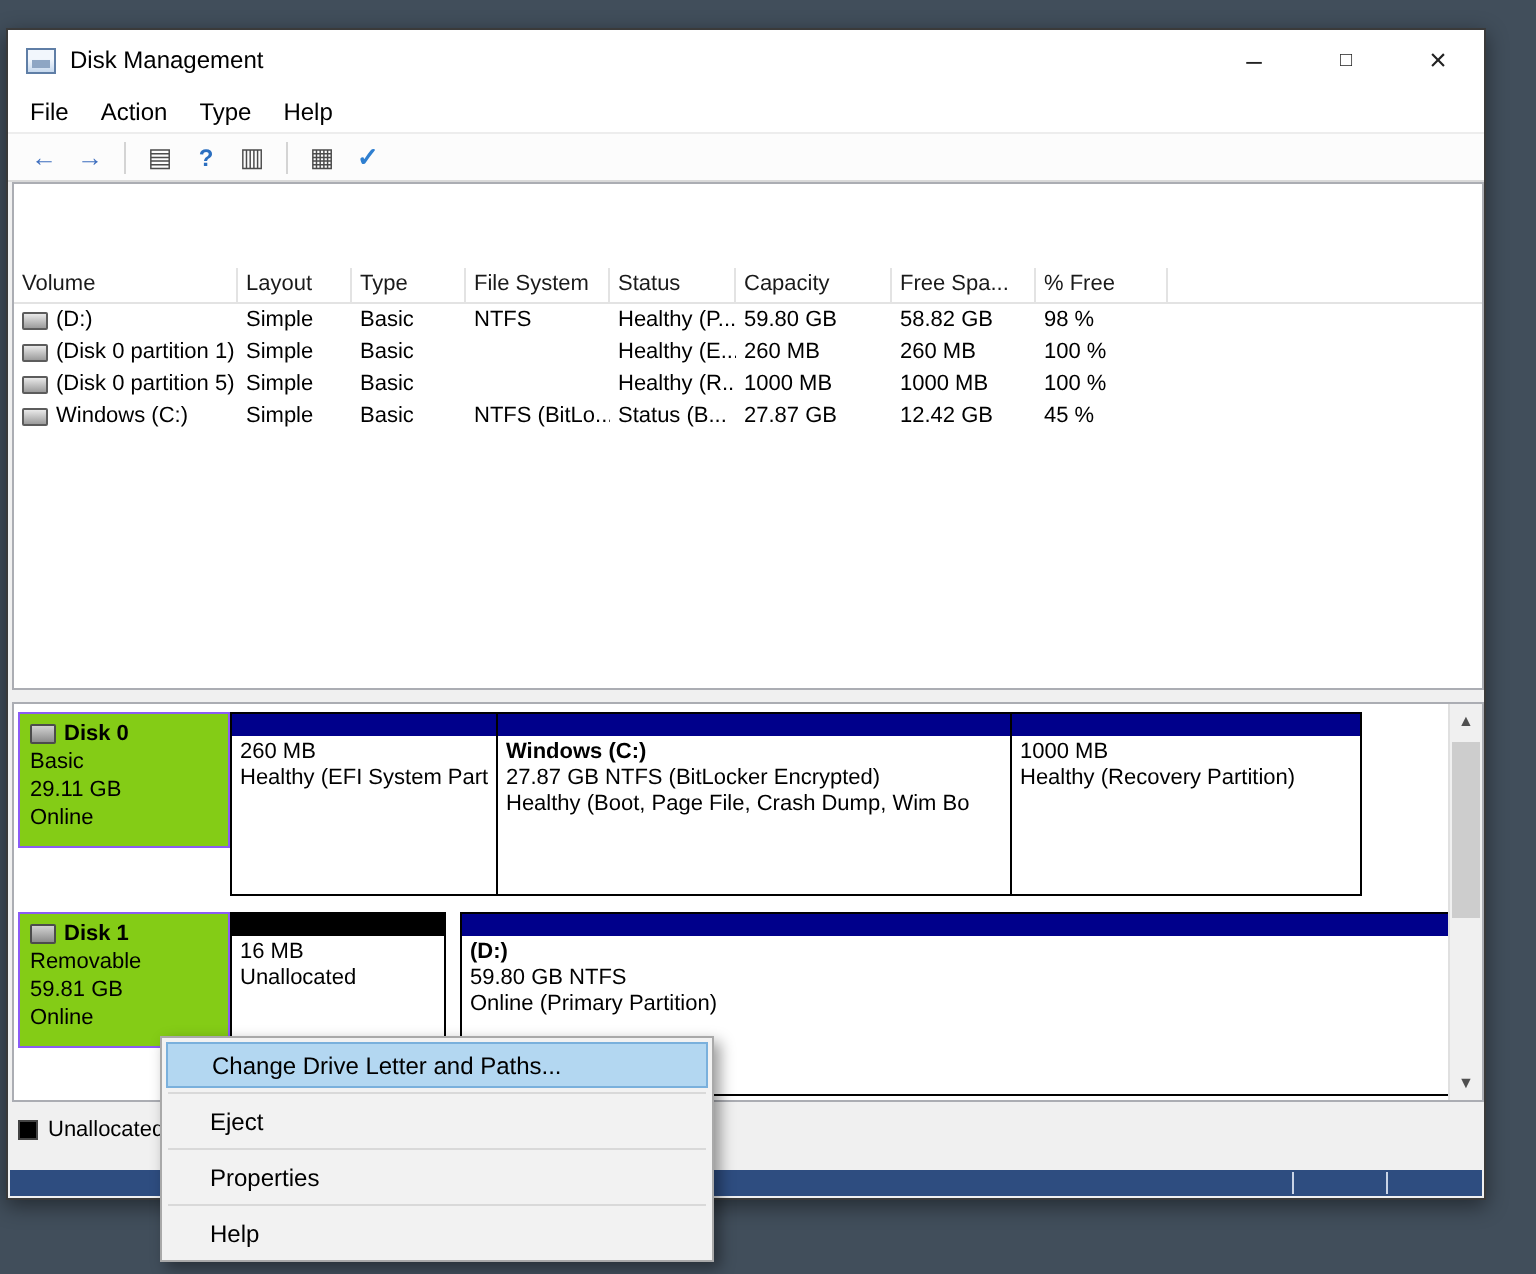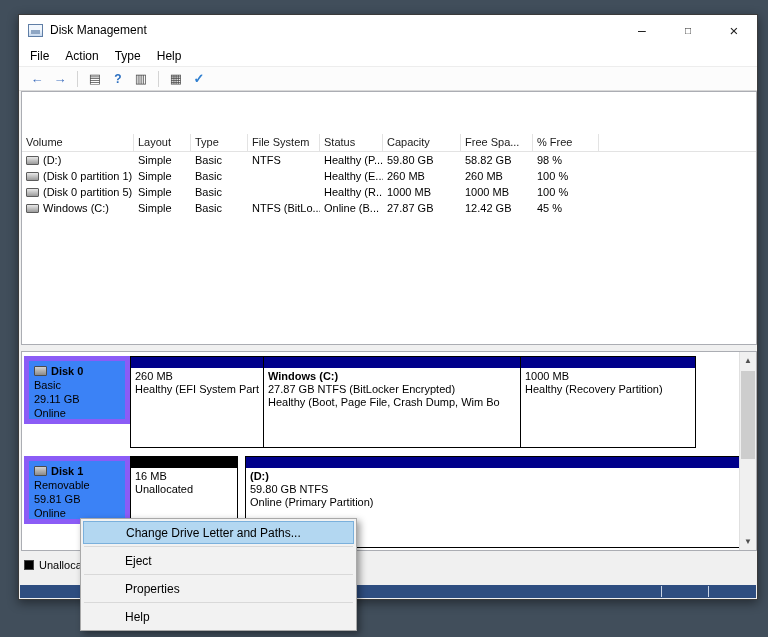--- a/index.html
+++ b/index.html
@@ -4,21 +4,21 @@
 <style>
   * { box-sizing: border-box; margin: 0; padding: 0; }
   html,body { width:768px; height:637px; overflow:hidden; }
   body {
     background:#414e5b;
     font-family:"Liberation Sans", sans-serif;
     position:relative;
     color:#000;
   }
   .window{
-    position:absolute; left:18px; top:14px; width:740px; height:586px;
+    position:absolute; left:3px; top:14px; width:740px; height:586px;
     background:#f0f0f0; border:1px solid #3a3a3a;
     box-shadow:0 3px 10px rgba(0,0,0,.45);
   }
   
   .titlebar{position:absolute;left:0;top:0;right:0;height:30px;background:#fff;display:flex;align-items:center;}
   .app-ico{width:15px;height:13px;margin-left:9px;border:1px solid #5f7ea6;background:linear-gradient(#f2f7fd 40%,#c7d9ee);position:relative;flex:none;}
   .app-ico::after{content:"";position:absolute;left:2px;bottom:2px;right:2px;height:4px;background:#8ea6c4;}
   .title-text{font-size:12px;margin-left:7px;}
   .caption{margin-left:auto;display:flex;height:100%;}
   .cap-btn{width:46px;height:100%;display:flex;align-items:center;justify-content:center;color:#222;}
@@ -37,42 +37,42 @@
   .list-pane{position:absolute;top:76px;left:2px;width:736px;height:254px;background:#fff;border:1px solid #abadb3;overflow:hidden;}
   .list-header{display:flex;height:18px;border-bottom:1px solid #e3e3e3;background:#fff;margin-top:42px;}
   .hcell{font-size:11px;color:#1a1a1a;padding:2px 4px;border-right:1px solid #e3e3e3;overflow:hidden;white-space:nowrap;flex:none;}
   .hfill{flex:1;border-right:none;}
   .lrow{display:flex;height:16px;align-items:center;}
   .lcell{font-size:11px;padding:0 4px;overflow:hidden;white-space:nowrap;flex:none;}
   .volcell{display:flex;align-items:center;}
   .drive-ico{width:13px;height:9px;flex:none;border:1px solid #5c5c5c;background:linear-gradient(#e9e9e9,#9b9b9b);border-radius:1px;margin-right:4px;}
   
   .graph-pane{position:absolute;top:336px;left:2px;width:736px;height:200px;background:#fff;border:1px solid #abadb3;overflow:hidden;}
-  .disk-label{position:absolute;left:2px;width:106px;height:68px;background:#3b82f6;border:5px solid #8b5cf6;padding:3px 5px;font-size:11px;line-height:14px;}
+  .disk-label{position:absolute;left:2px;width:106px;height:68px;background:#84cc16;border:1px solid #8b5cf6;padding:3px 5px;font-size:11px;line-height:14px;}
   .disk-title{display:flex;align-items:center;gap:4px;font-weight:bold;}
   .disk-ico{width:13px;height:10px;flex:none;border:1px solid #4c4c4c;background:linear-gradient(#d2d2d2,#8b8b8b);border-radius:1px;}
   .partition{position:absolute;height:92px;background:#fff;border:1px solid #000;}
   .band{height:11px;width:100%;}
   .navy{background:#00008b;}
   .blackband{background:#000000;}
   .pcontent{padding:2px 4px;font-size:11px;line-height:13px;overflow:hidden;white-space:nowrap;}
   .b{font-weight:bold;}
   
   .vscroll{position:absolute;right:0;top:0;width:17px;height:100%;background:#f0f0f0;border-left:1px solid #e0e0e0;}
   .scroll-btn{position:absolute;left:0;width:16px;height:17px;display:flex;align-items:center;justify-content:center;font-size:8px;color:#505050;}
   .scroll-up{top:0;} .scroll-down{bottom:0;}
   .scroll-thumb{position:absolute;left:1px;top:19px;width:14px;height:88px;background:#cdcdcd;}
   
   .legend{position:absolute;top:542px;left:2px;right:2px;height:16px;display:flex;align-items:center;padding-left:3px;font-size:11px;}
   .sw{width:10px;height:10px;background:#000;border:1px solid #444;margin-right:5px;flex:none;}
   .bottom-strip{position:absolute;left:1px;right:1px;bottom:1px;height:13px;background:#2e4d80;}
   .strip-sep{position:absolute;top:1px;bottom:1px;width:1px;background:#c9d4e6;}
   
   .context-menu{position:absolute;left:80px;top:518px;width:277px;background:#f2f2f2;border:1px solid #a9a9a9;box-shadow:3px 3px 7px rgba(0,0,0,.4);padding:2px;z-index:50;}
-  .cm-item{height:23px;display:flex;align-items:center;padding-left:42px;font-size:12px;color:#000;}
+  .cm-item{height:23px;display:flex;align-items:center;padding-left:22px;font-size:12px;color:#000;}
   .cm-item.hl{background:#b3d7f1;border:1px solid #7ab0dc;}
   .cm-sep{height:1px;background:#d9d9d9;margin:2px 1px;}
 </style>
 </head>
 <body>
 
 <div class="window">
 
   <div class="titlebar">
     <div class="app-ico"></div>
@@ -159,21 +159,21 @@
     </div>
 
     <div class="lrow">
       <div class="lcell volcell" style="width:112px">
           <span class="drive-ico"></span>
           <span>Windows (C:)</span>
         </div>
       <div class="lcell" style="width:57px">Simple</div>
       <div class="lcell" style="width:57px">Basic</div>
       <div class="lcell" style="width:72px">NTFS (BitLo...</div>
-      <div class="lcell" style="width:63px">Online (B...</div>
+      <div class="lcell" style="width:63px">Status (B...</div>
       <div class="lcell" style="width:78px">27.87 GB</div>
       <div class="lcell" style="width:72px">12.42 GB</div>
       <div class="lcell" style="width:66px">45 %</div>
     </div>
   </div>
 
   <div class="graph-pane">
 
     <div class="disk-label" style="top:4px">
       <div class="disk-title">

